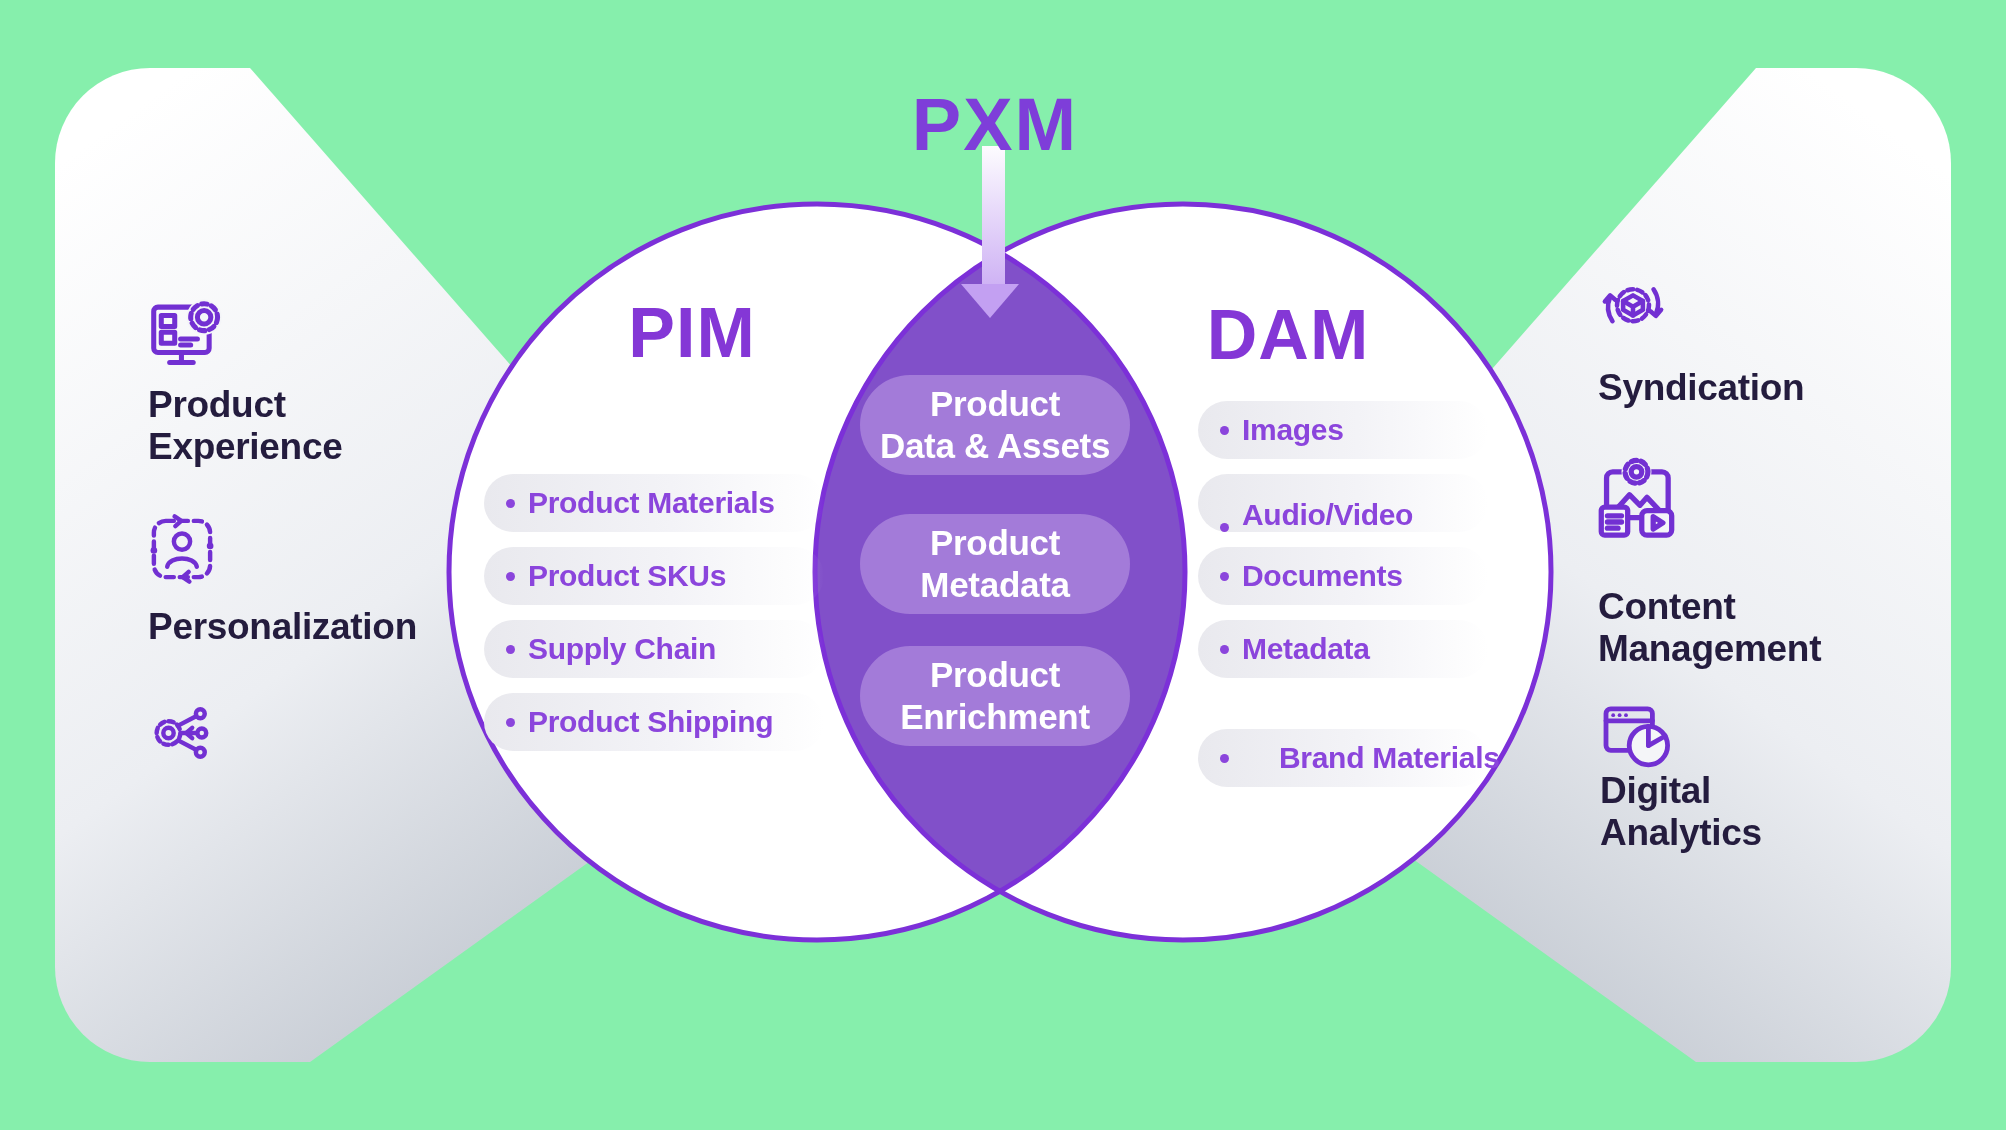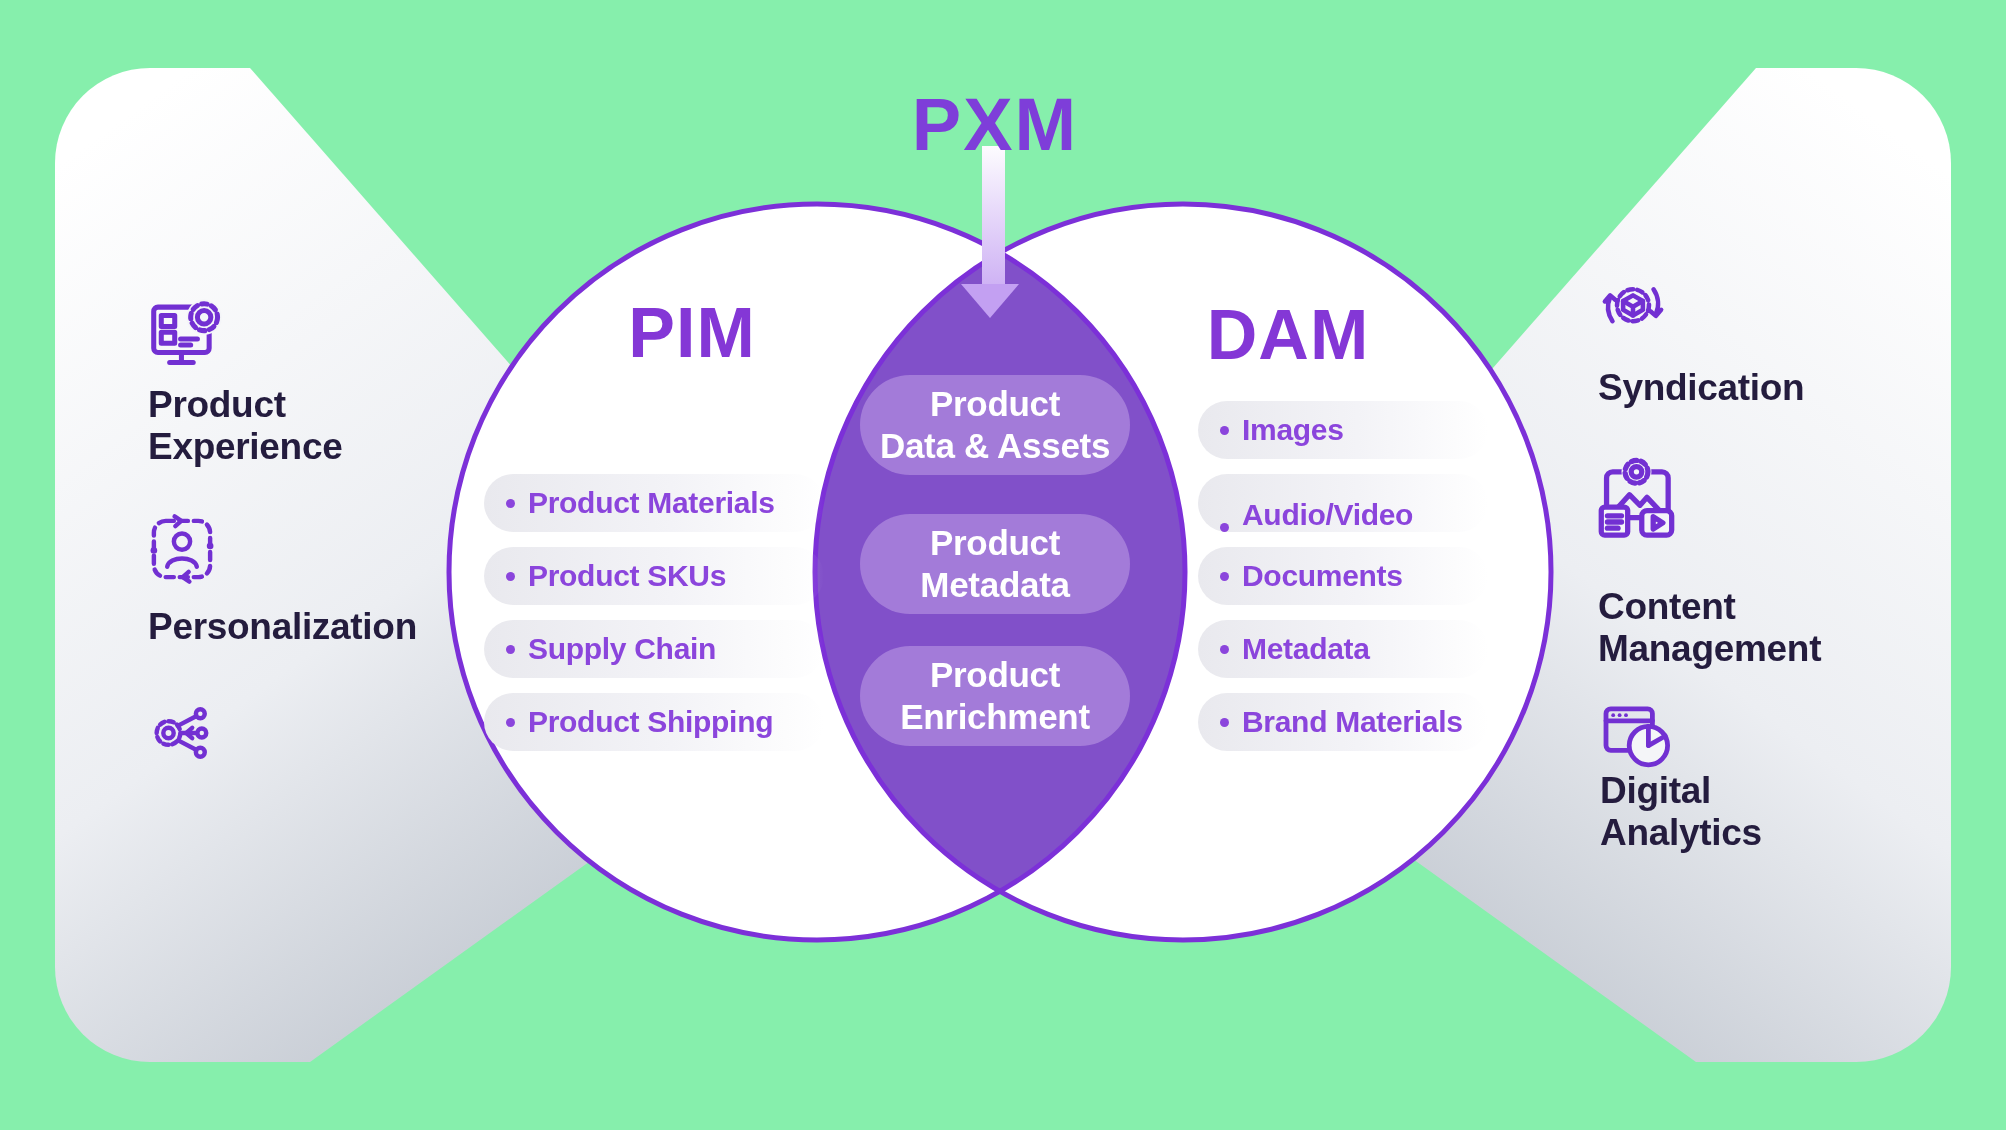--- a/index.html
+++ b/index.html
@@ -249,21 +249,21 @@
     <span class="label">Audio/Video</span>
   </div>
   <div class="list-pill dam-pill" style="top:547px;">
     <span class="dot"></span>
     <span class="label">Documents</span>
   </div>
   <div class="list-pill dam-pill" style="top:620px;">
     <span class="dot"></span>
     <span class="label">Metadata</span>
   </div>
-  <div class="list-pill dam-pill" style="top:693px;">
+  <div class="list-pill dam-pill" style="top:729px;gap:37px;">
     <span class="dot"></span>
     <span class="label">Brand Materials</span>
   </div>
 
   <div class="lens-pill" style="top:375px;">
     <span>Product</span>
     <span>Data &amp; Assets</span>
   </div>
   <div class="lens-pill" style="top:514px;">
     <span>Product</span>

